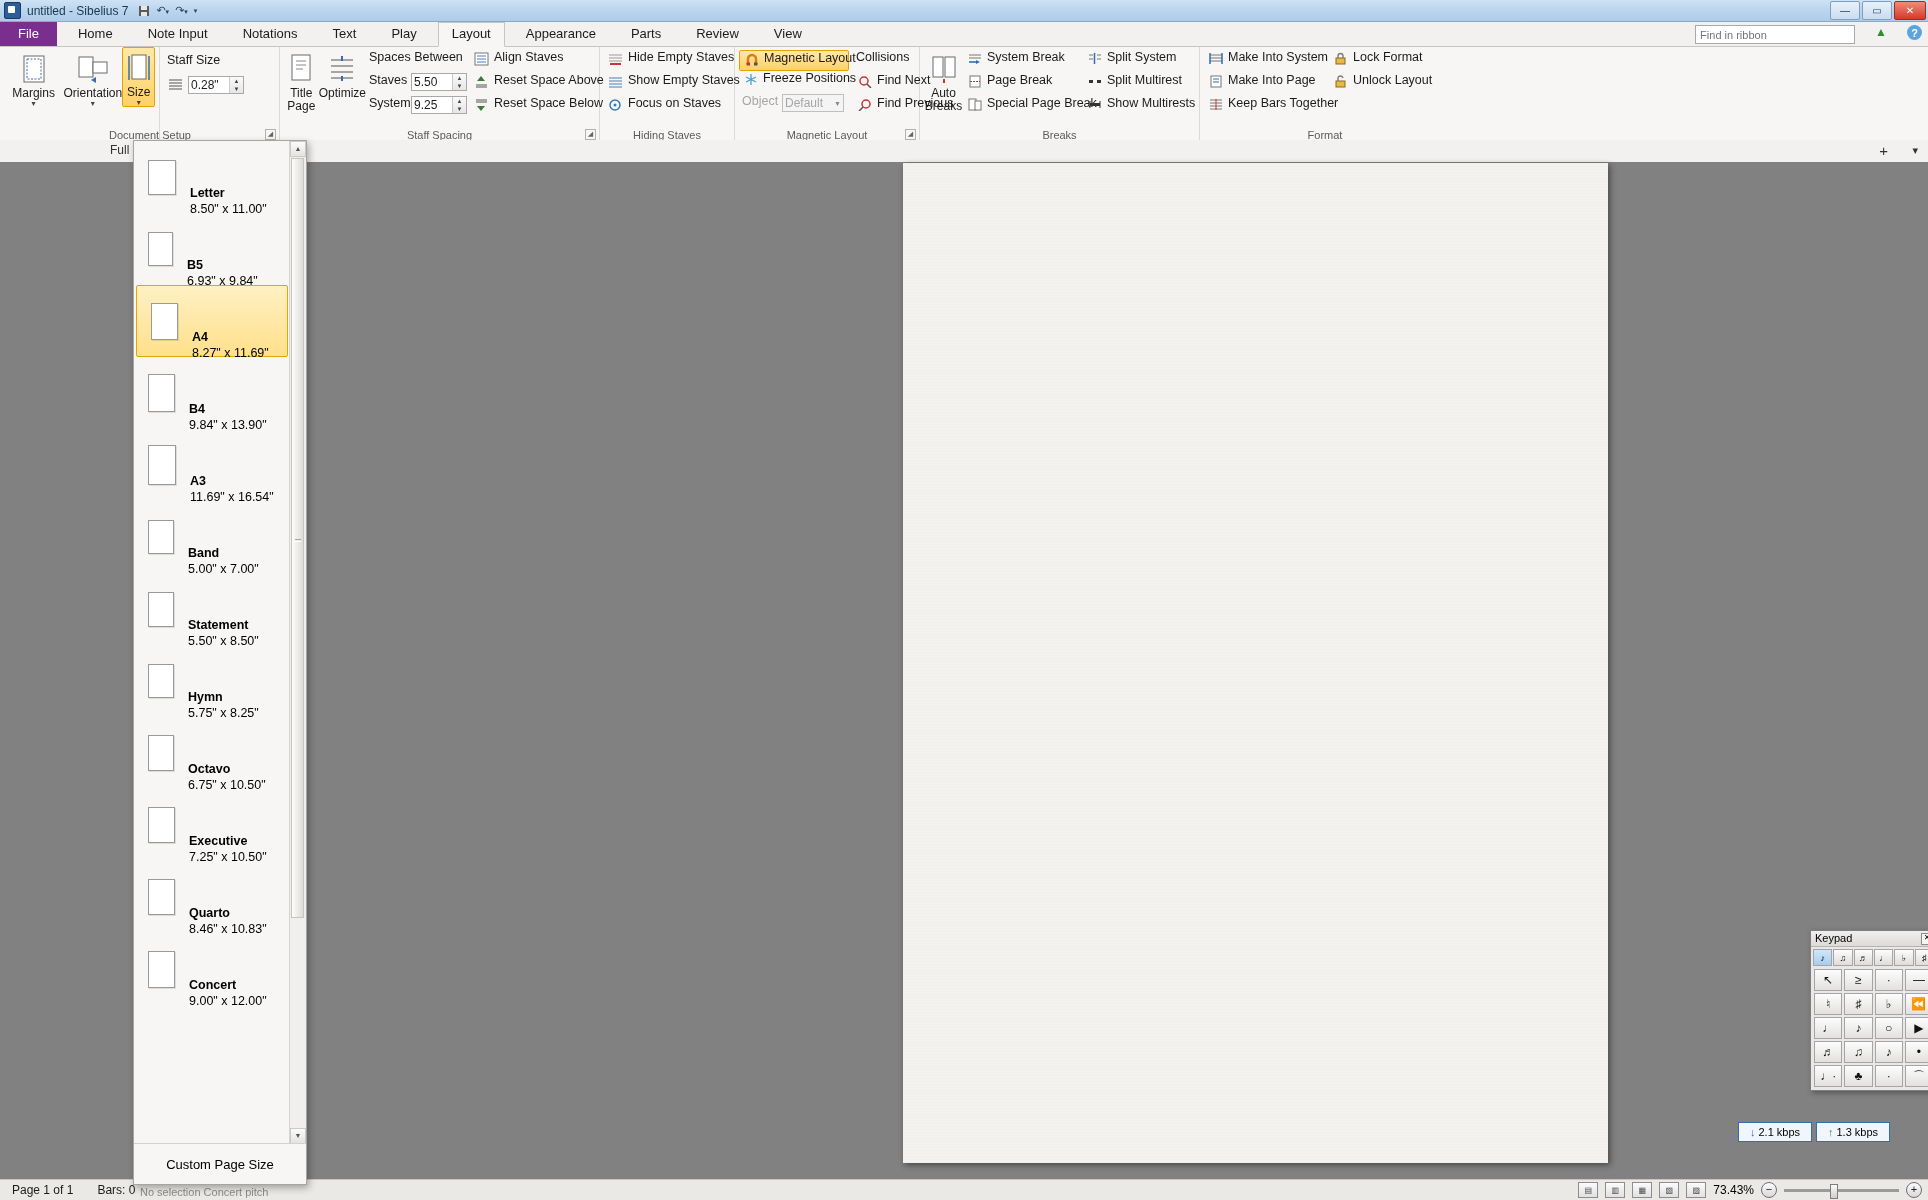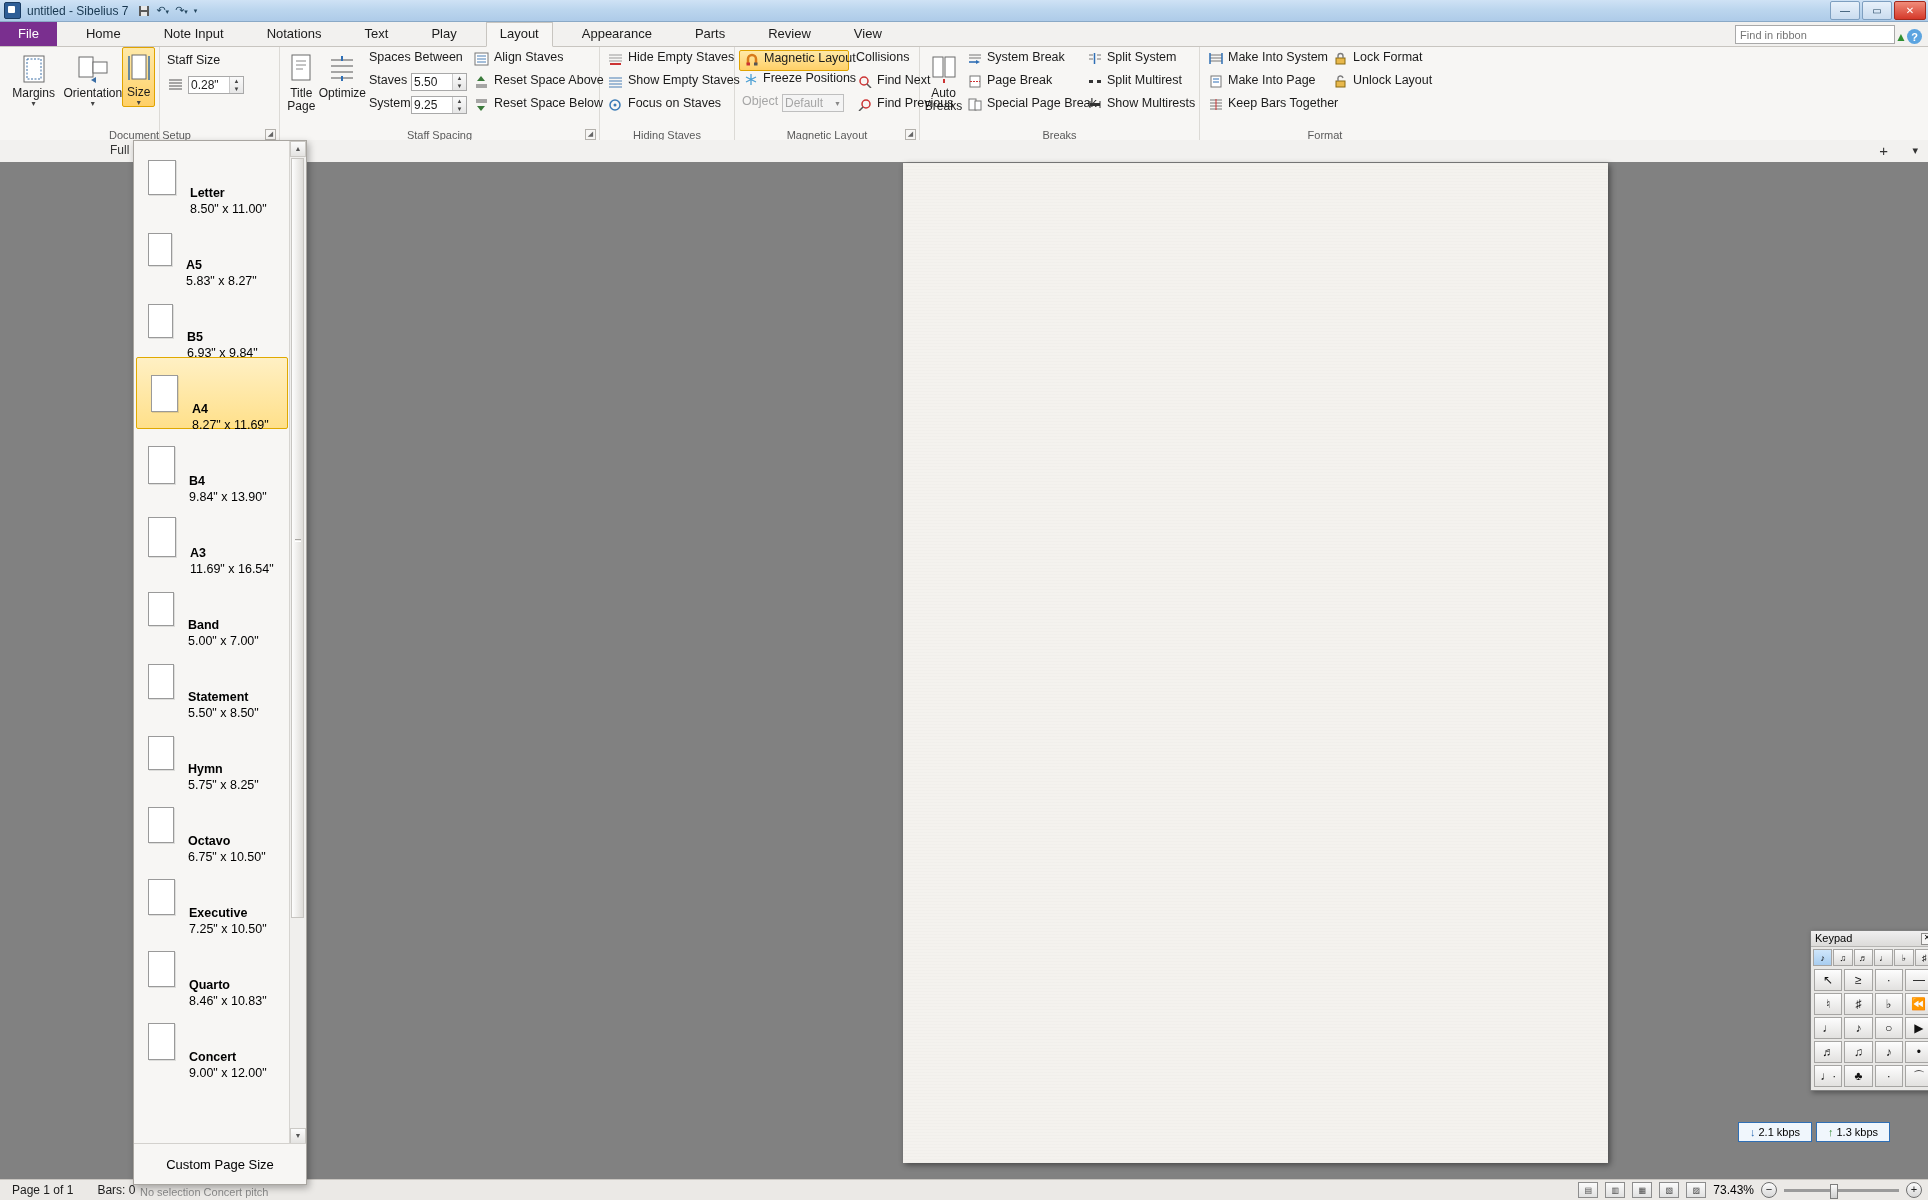--- a/index.html
+++ b/index.html
@@ -85,43 +85,43 @@
     position: relative;
     border-bottom: 1px solid #c8c5c0;
   }
   .tab {
     padding: 3px 13px 4px 13px;
     font-size: 13px;
     color: #1b1b1b;
     line-height: 16px;
     border: 1px solid transparent;
     border-bottom: none;
-    margin-right: 15px;
+    margin-right: 7px;
     cursor: default;
   }
   .tab.file {
     background: #7a2f8f;
     color: #fff;
     padding: 4px 18px 4px 18px;
     border: none;
   }
   .tab.active {
     background: #f7f6f4;
     border: 1px solid #c8c5c0;
     border-bottom: 1px solid #f7f6f4;
     position: relative;
     top: 1px;
   }
   .ribbon-search {
     position: absolute;
     right: 6px;
     bottom: 2px;
     display: flex;
-    align-items: flex-end;
-    gap: 0;
+    align-items: flex-start;
+    gap: 20px;
   }
   .ribbon-search input {
     width: 150px;
     height: 17px;
     font-size: 11px;
     border: 1px solid #a9a9a9;
     padding: 0 4px;
     color: #777;
     background: #fff;
   }
@@ -947,27 +947,20 @@
     </div>
   </div>
 
   <div class="gallery">
     <div class="gallery-list">
       <div class="gitem">
         <span class="gthumb" style="width:26px;height:33px"></span>
         <span class="gtext">
           <span class="gname">Letter</span><br>
           <span class="gdim">8.50" x 11.00"</span>
-        </span>
-      </div>
-      <div class="gitem">
-        <span class="gthumb" style="width:22px;height:31px"></span>
-        <span class="gtext">
-          <span class="gname">A5</span><br>
-          <span class="gdim">5.83" x 8.27"</span>
         </span>
       </div>
       <div class="gitem">
         <span class="gthumb" style="width:23px;height:32px"></span>
         <span class="gtext">
           <span class="gname">B5</span><br>
           <span class="gdim">6.93" x 9.84"</span>
         </span>
       </div>
       <div class="gitem sel">

